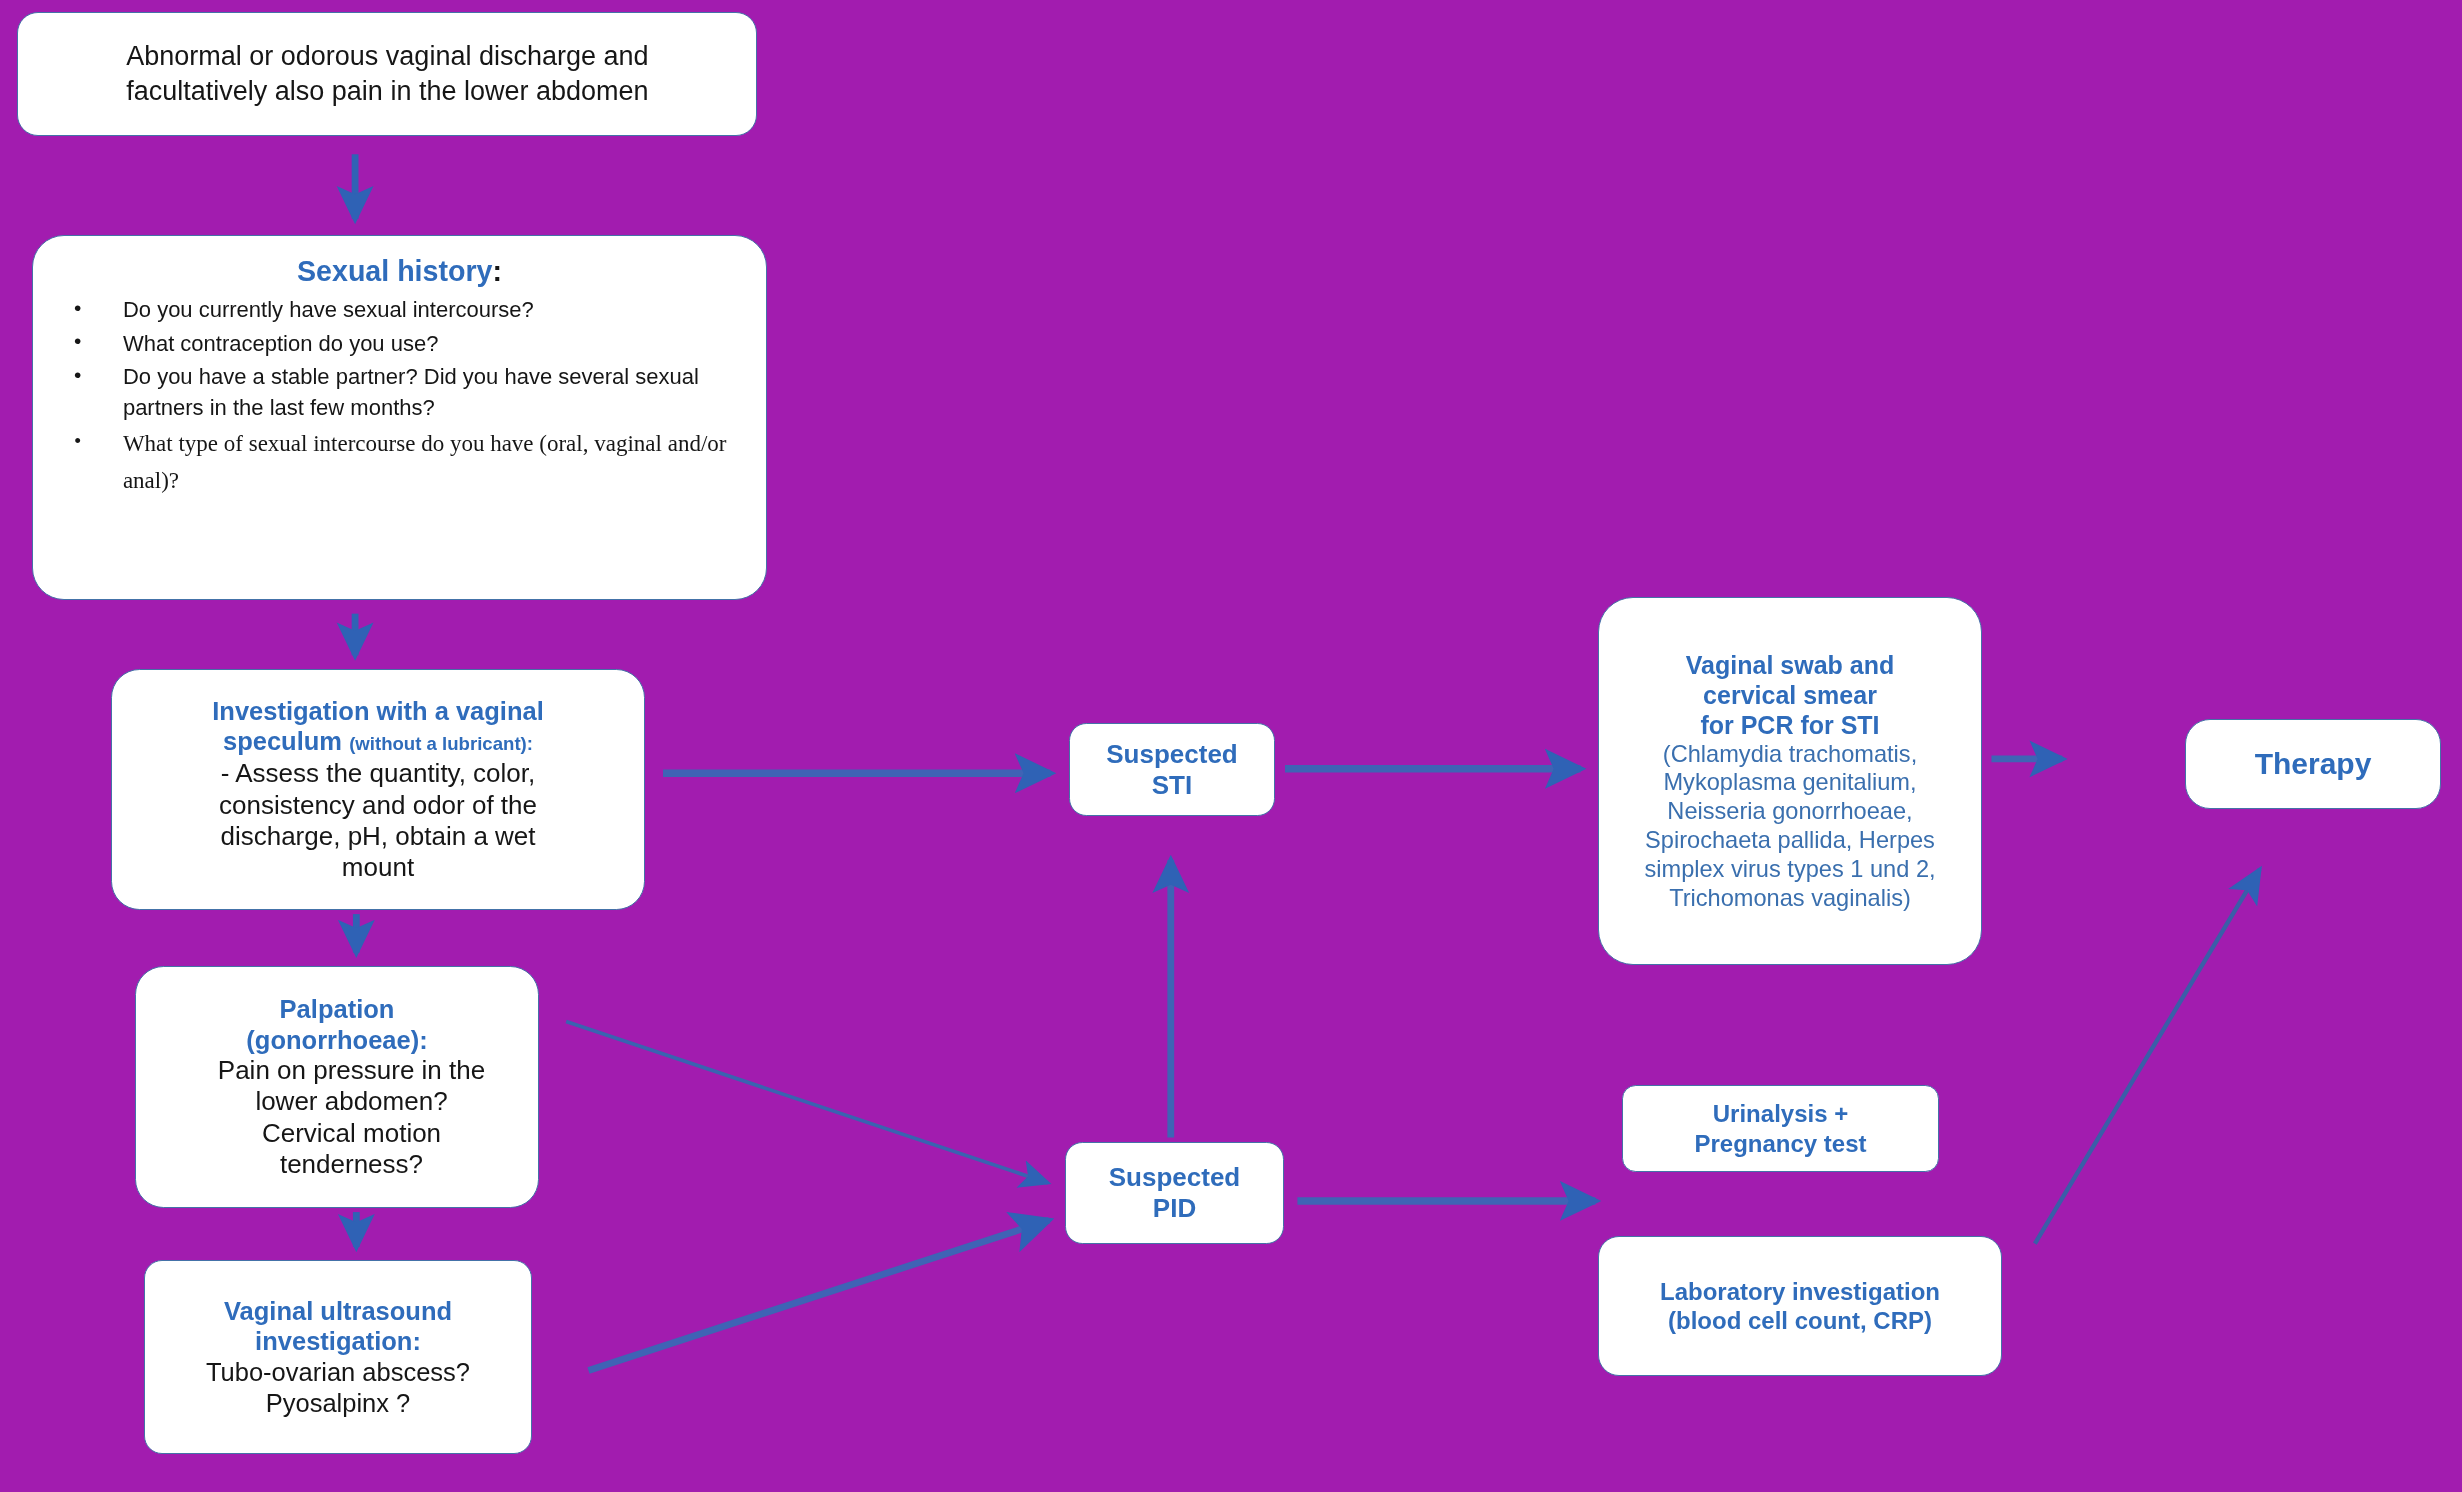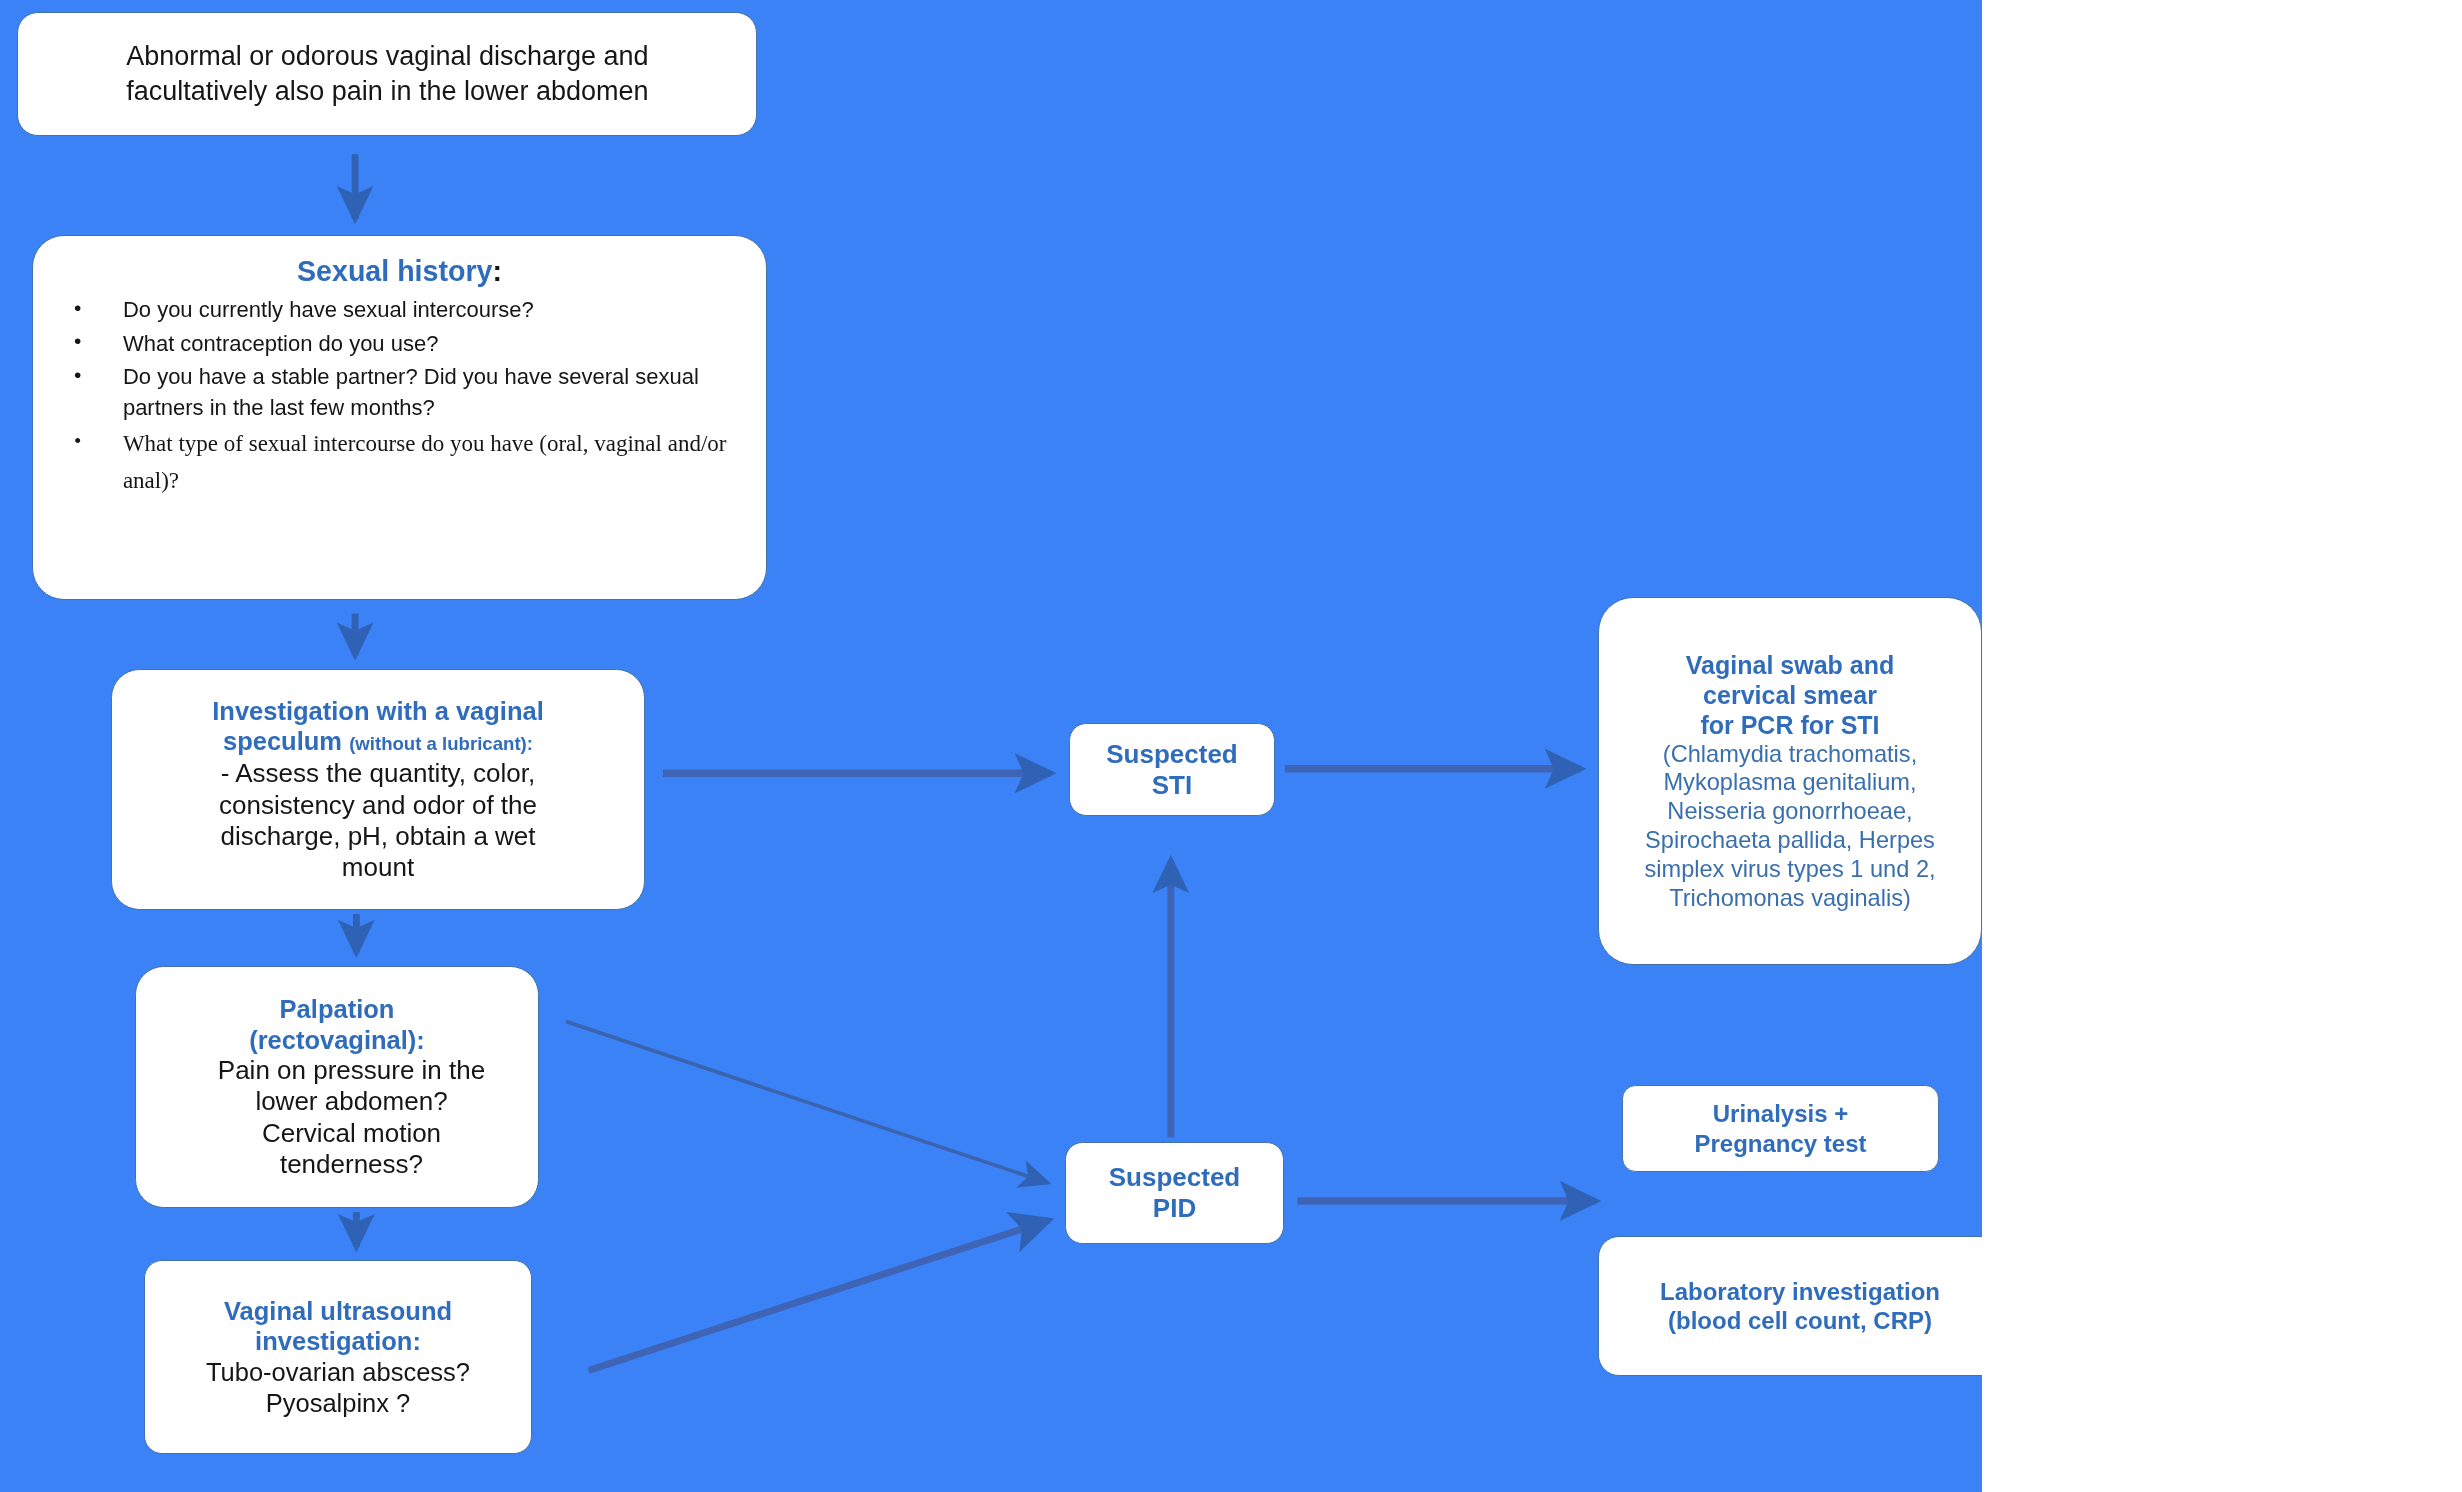--- a/index.html
+++ b/index.html
@@ -6,23 +6,23 @@
   html, body {
     margin: 0;
     padding: 0;
     background: #ffffff;
   }
   body {
     font-family: "Liberation Sans", sans-serif;
   }
   #canvas {
     position: relative;
-    width: 1982px;
+    width: 2462px;
     height: 1493px;
-    background: #3b82f6;
+    background: #a21caf;
     overflow: hidden;
   }
   .node {
     position: absolute;
     box-sizing: border-box;
     border: 1.9px solid #4472a8;
     border-radius: 28.6px;
     background: #ffffff;
     display: flex;
     flex-direction: column;
@@ -265,21 +265,21 @@
       <span class="node-line">- Assess the quantity, color,</span>
       <span class="node-line">consistency and odor of the</span>
       <span class="node-line">discharge, pH, obtain a wet</span>
       <span class="node-line">mount</span>
     </div>
   </div>
 
   <div class="node" id="node-palpation">
     <div class="pl-head hdr">
       <span class="node-line">Palpation</span>
-      <span class="node-line">(rectovaginal):</span>
+      <span class="node-line">(gonorrhoeae):</span>
     </div>
     <div class="pl-body body-txt">
       <span class="node-line">Pain on pressure in the</span>
       <span class="node-line">lower abdomen?</span>
       <span class="node-line">Cervical motion</span>
       <span class="node-line">tenderness?</span>
     </div>
   </div>
 
   <div class="node" id="node-ultrasound">

